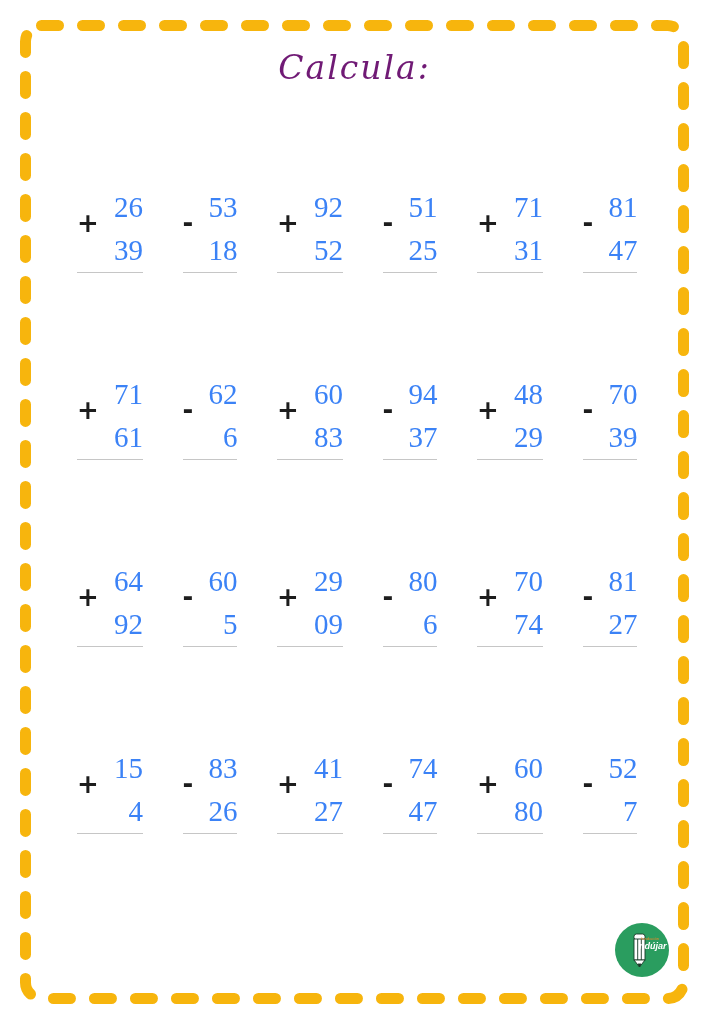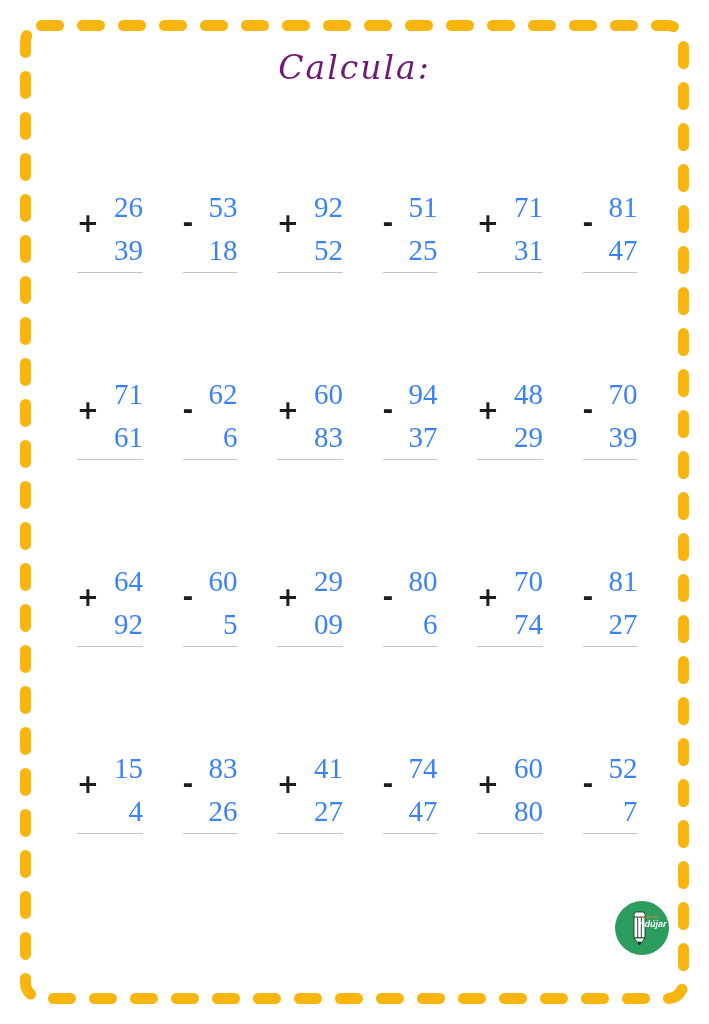--- a/index.html
+++ b/index.html
@@ -20,21 +20,21 @@
   }
   .problem{display:flex;flex-direction:column;}
   .prow{display:flex;align-items:center;}
   .op{
     font-family:"DejaVu Sans", sans-serif;font-weight:700;font-size:26px;
     line-height:1;color:#1d1d1d;margin-right:6px;
   }
   .nums{display:flex;flex-direction:column;align-items:flex-end;min-width:38px;}
   .num{font-size:29px;line-height:31px;color:#3b82f6;margin-top:12px;}
   .answer-line{height:0;border-bottom:1.5px solid #c6c6c6;margin-top:6px;width:100%;}
-  .logo{position:absolute;left:614px;top:900px;width:56px;height:56px;}
+  .logo{position:absolute;left:614px;top:922px;width:56px;height:56px;}
 </style>
 </head>
 <body>
 
 <div class="border-wrap">
   <svg width="709" height="1024" viewBox="0 0 709 1024">
     <rect x="25.5" y="25.5" width="658" height="973" rx="16" fill="none" stroke-width="11" stroke-linecap="round" stroke-dasharray="17 24" stroke="#F7B50D"></rect>
   </svg>
 </div>
 

